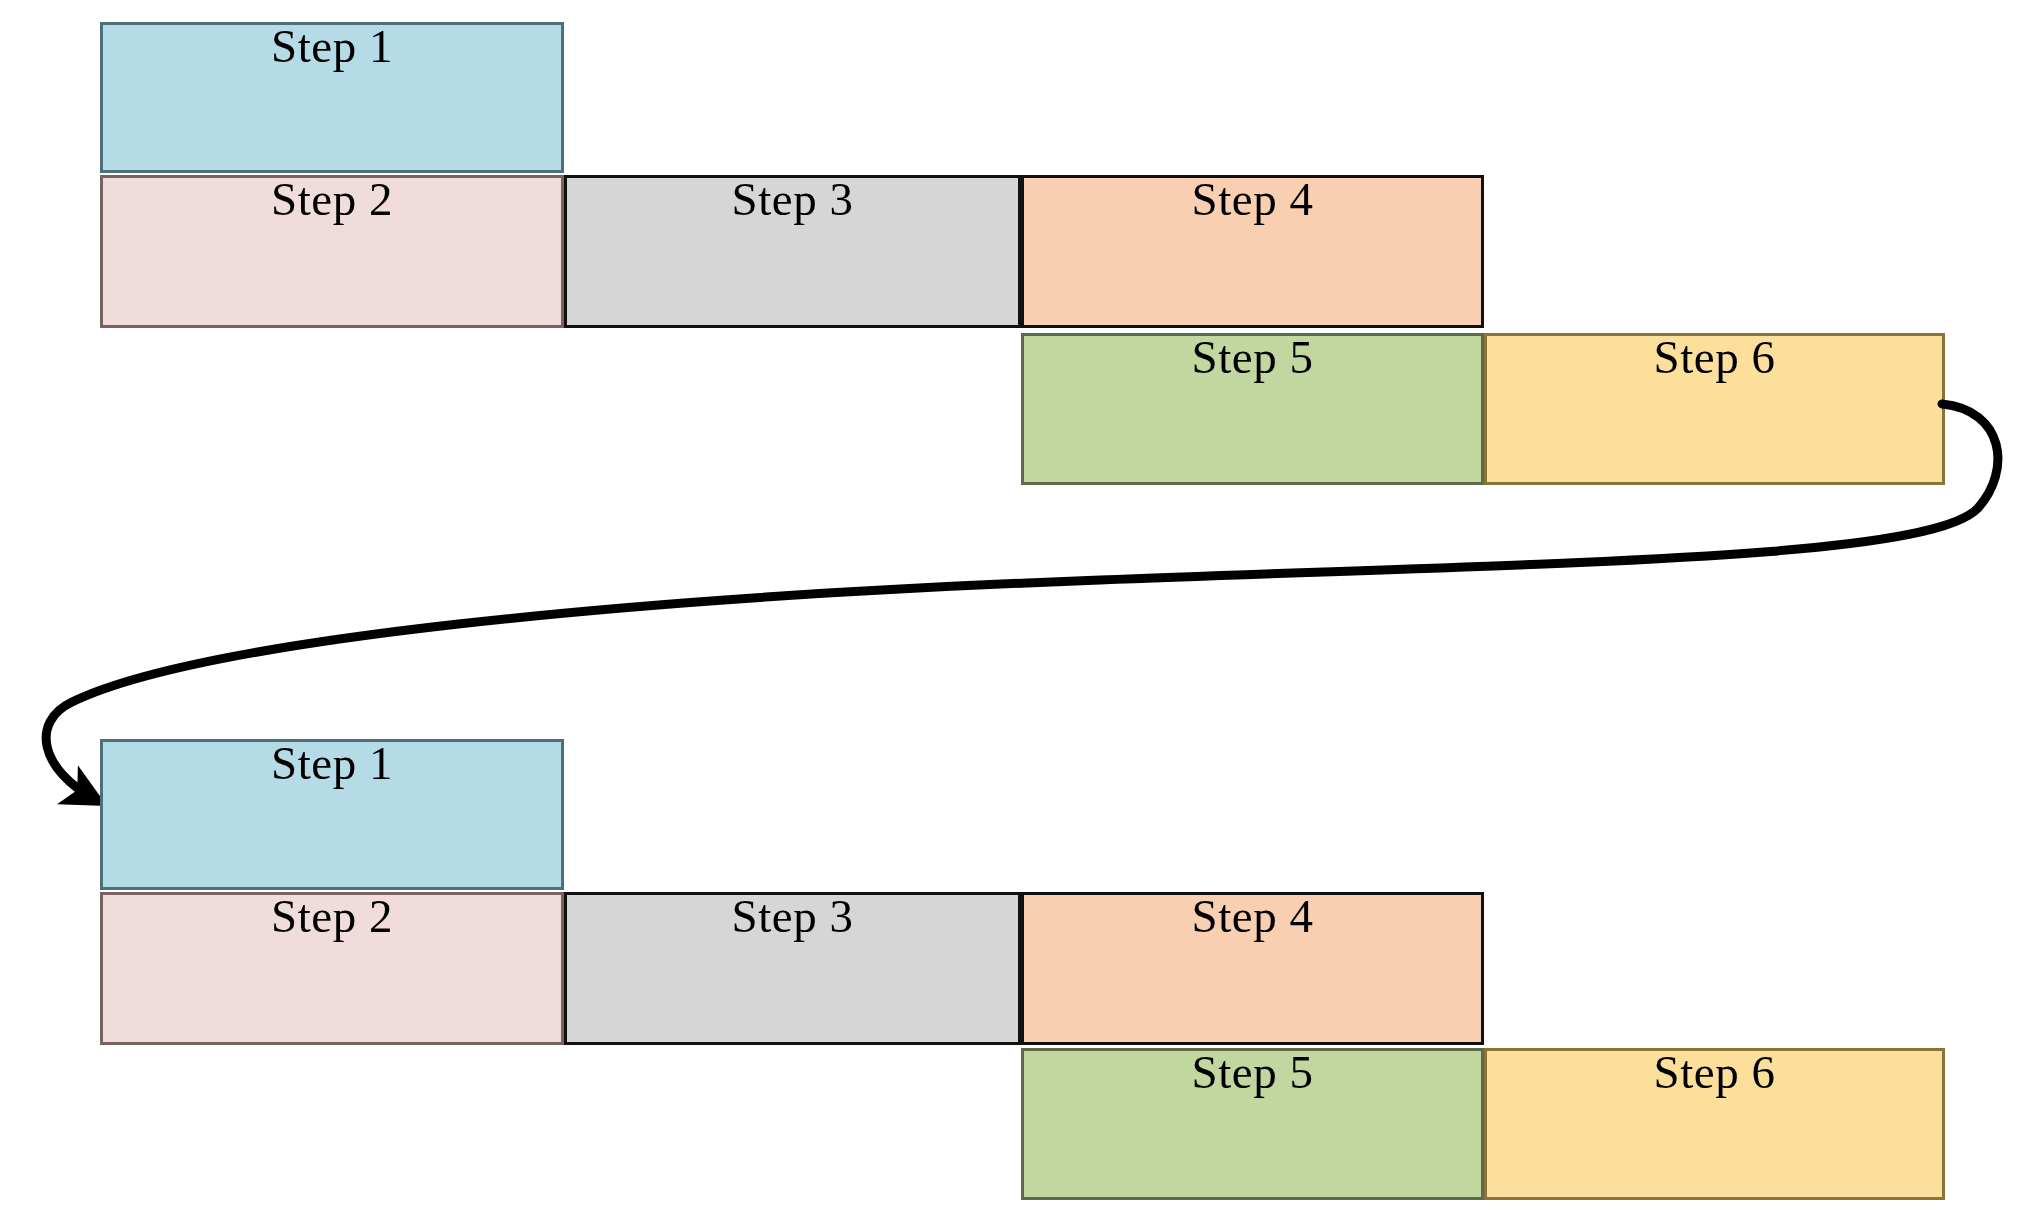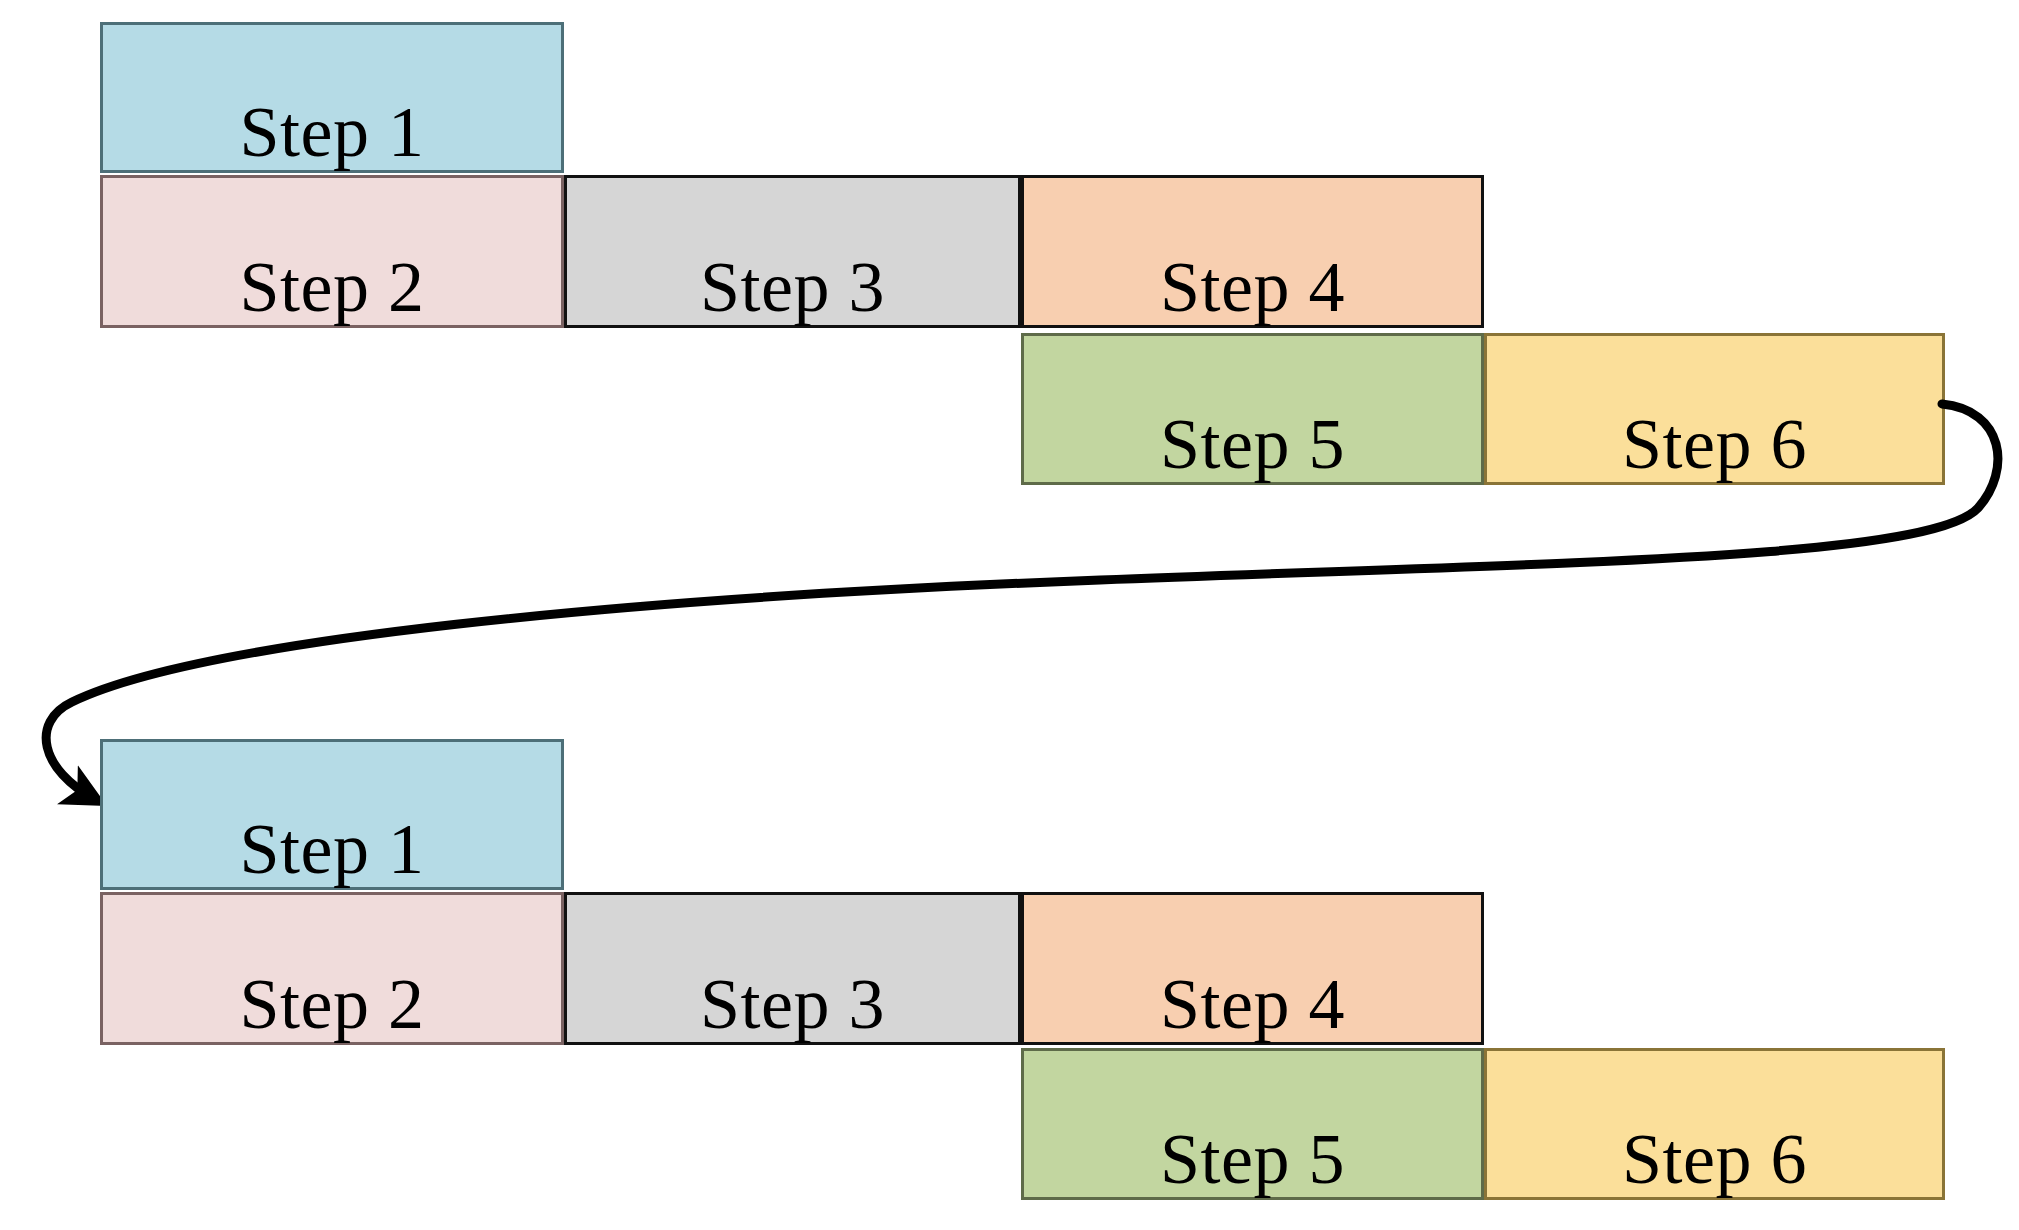--- a/index.html
+++ b/index.html
@@ -12,25 +12,25 @@
     width: 2019px;
     height: 1230px;
     background: #ffffff;
     overflow: hidden;
     font-family: "Liberation Serif", "DejaVu Serif", serif;
   }
   .step-box {
     position: absolute;
     box-sizing: border-box;
     display: flex;
-    align-items: flex-end;
+    align-items: flex-start;
     justify-content: center;
     border: 3px solid #222222;
     color: #000000;
-    font-size: 72px;
+    font-size: 47px;
     line-height: 1;
     letter-spacing: 0.5px;
     white-space: nowrap;
   }
   .step-label {
     display: block;
     transform: translateY(-2px);
   }
   .arrow-layer {
     position: absolute;

